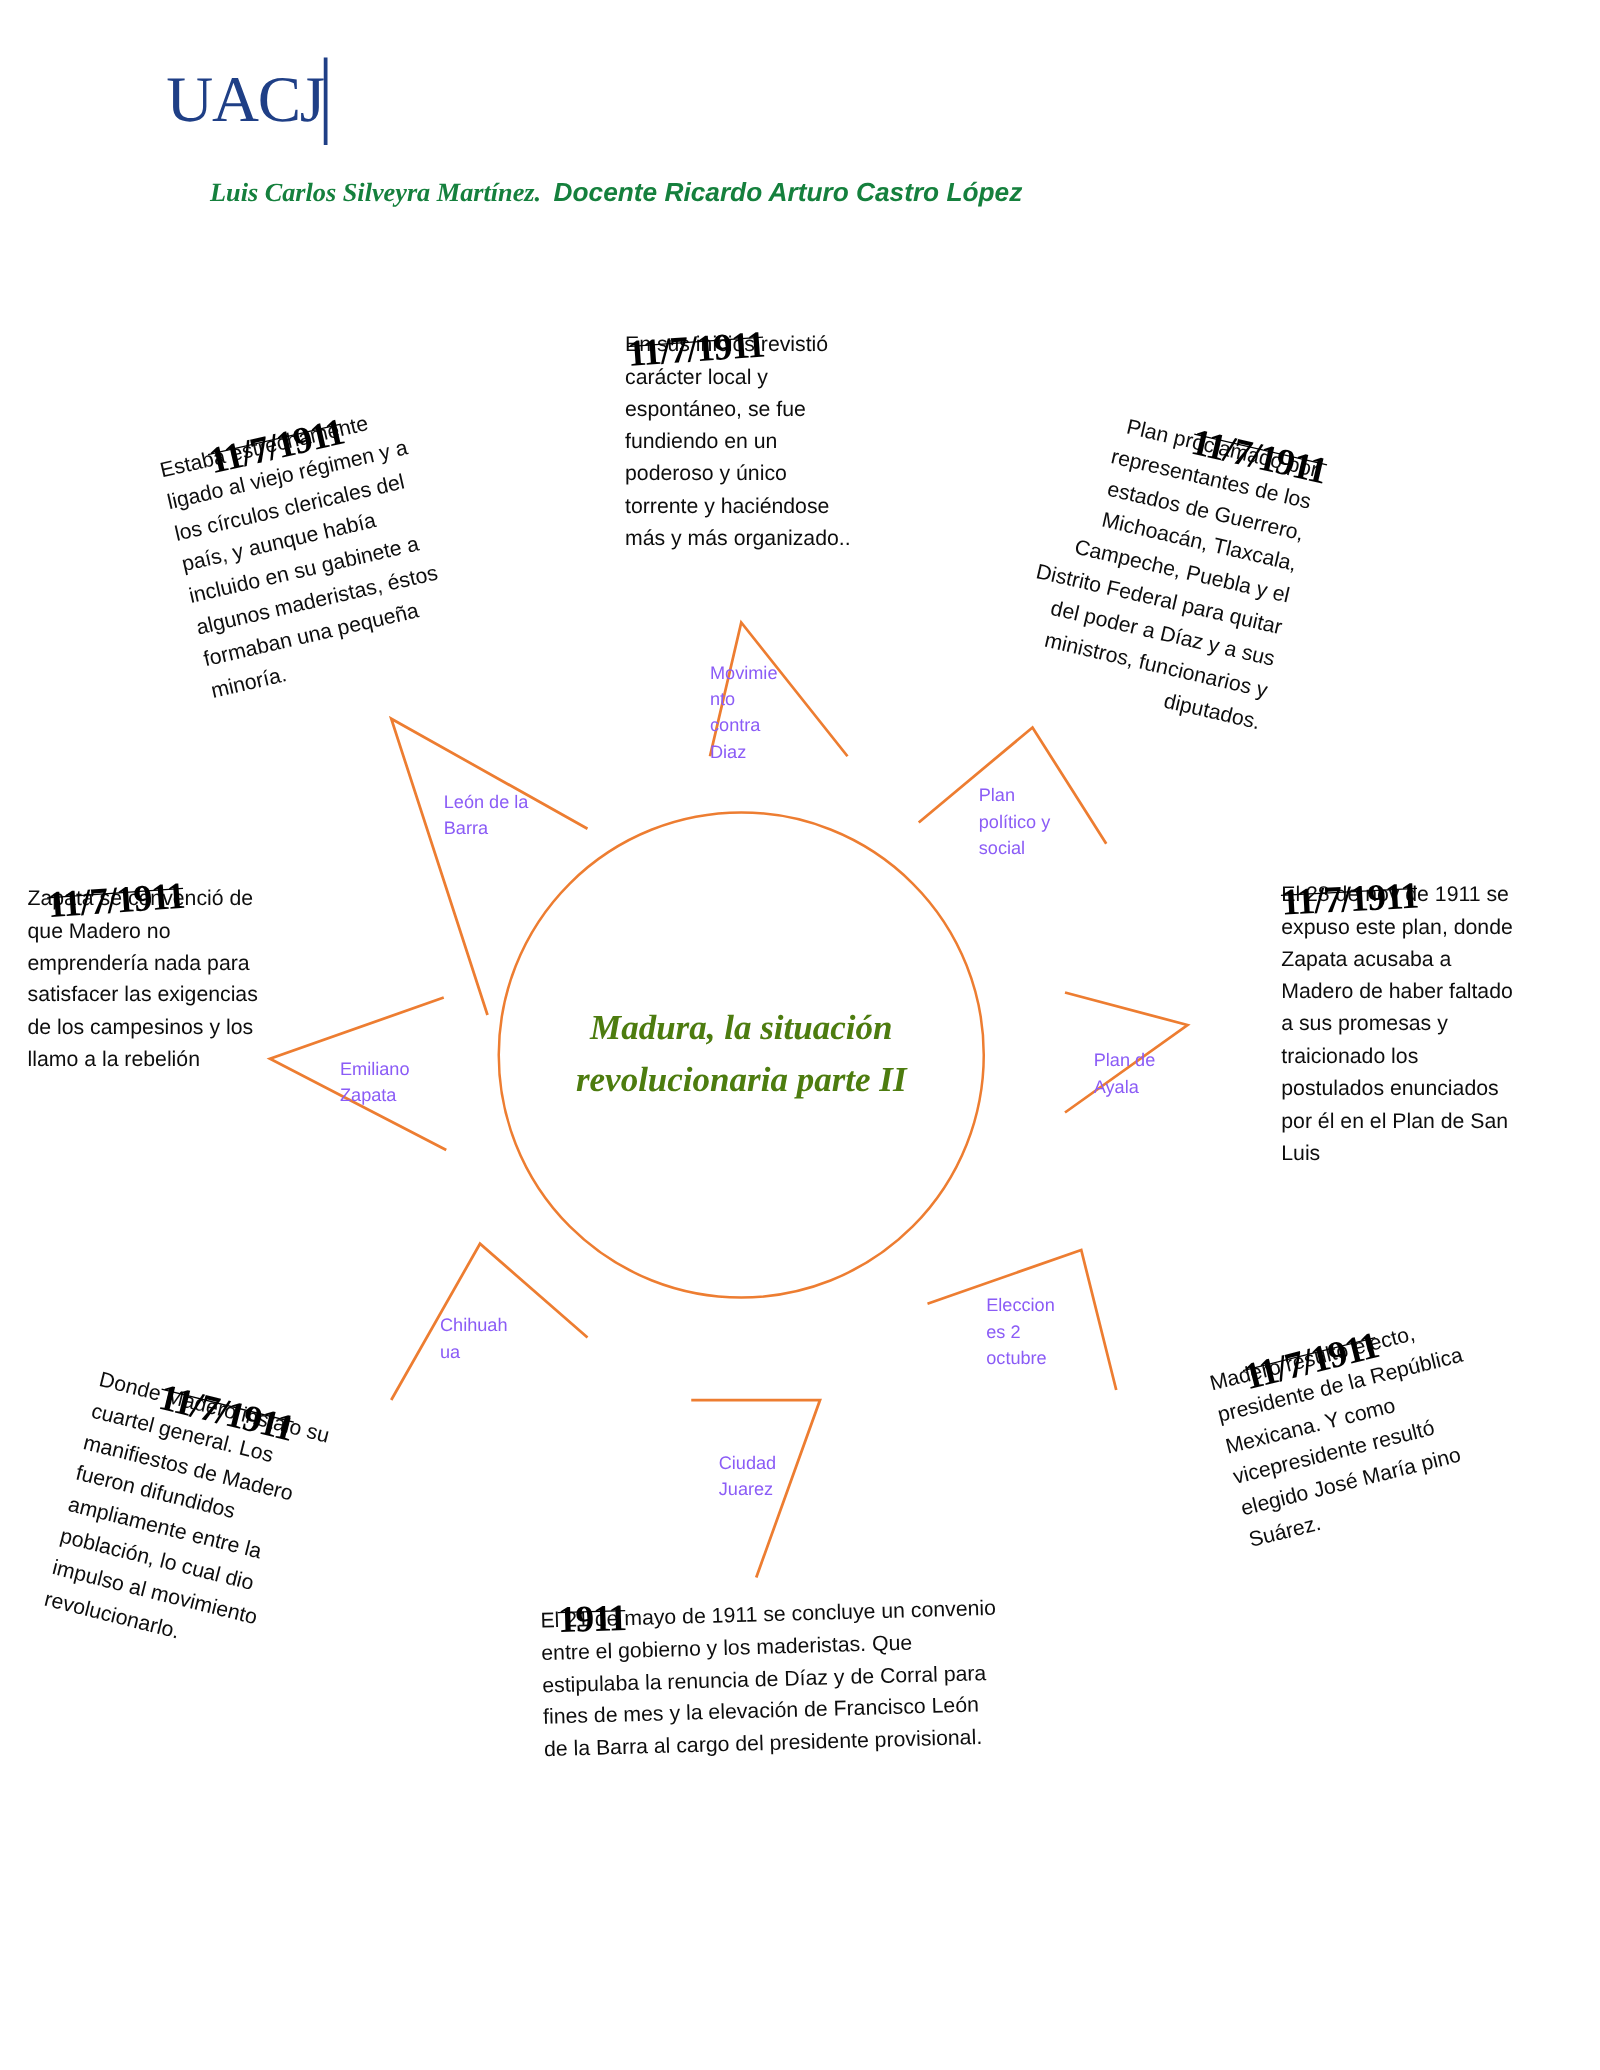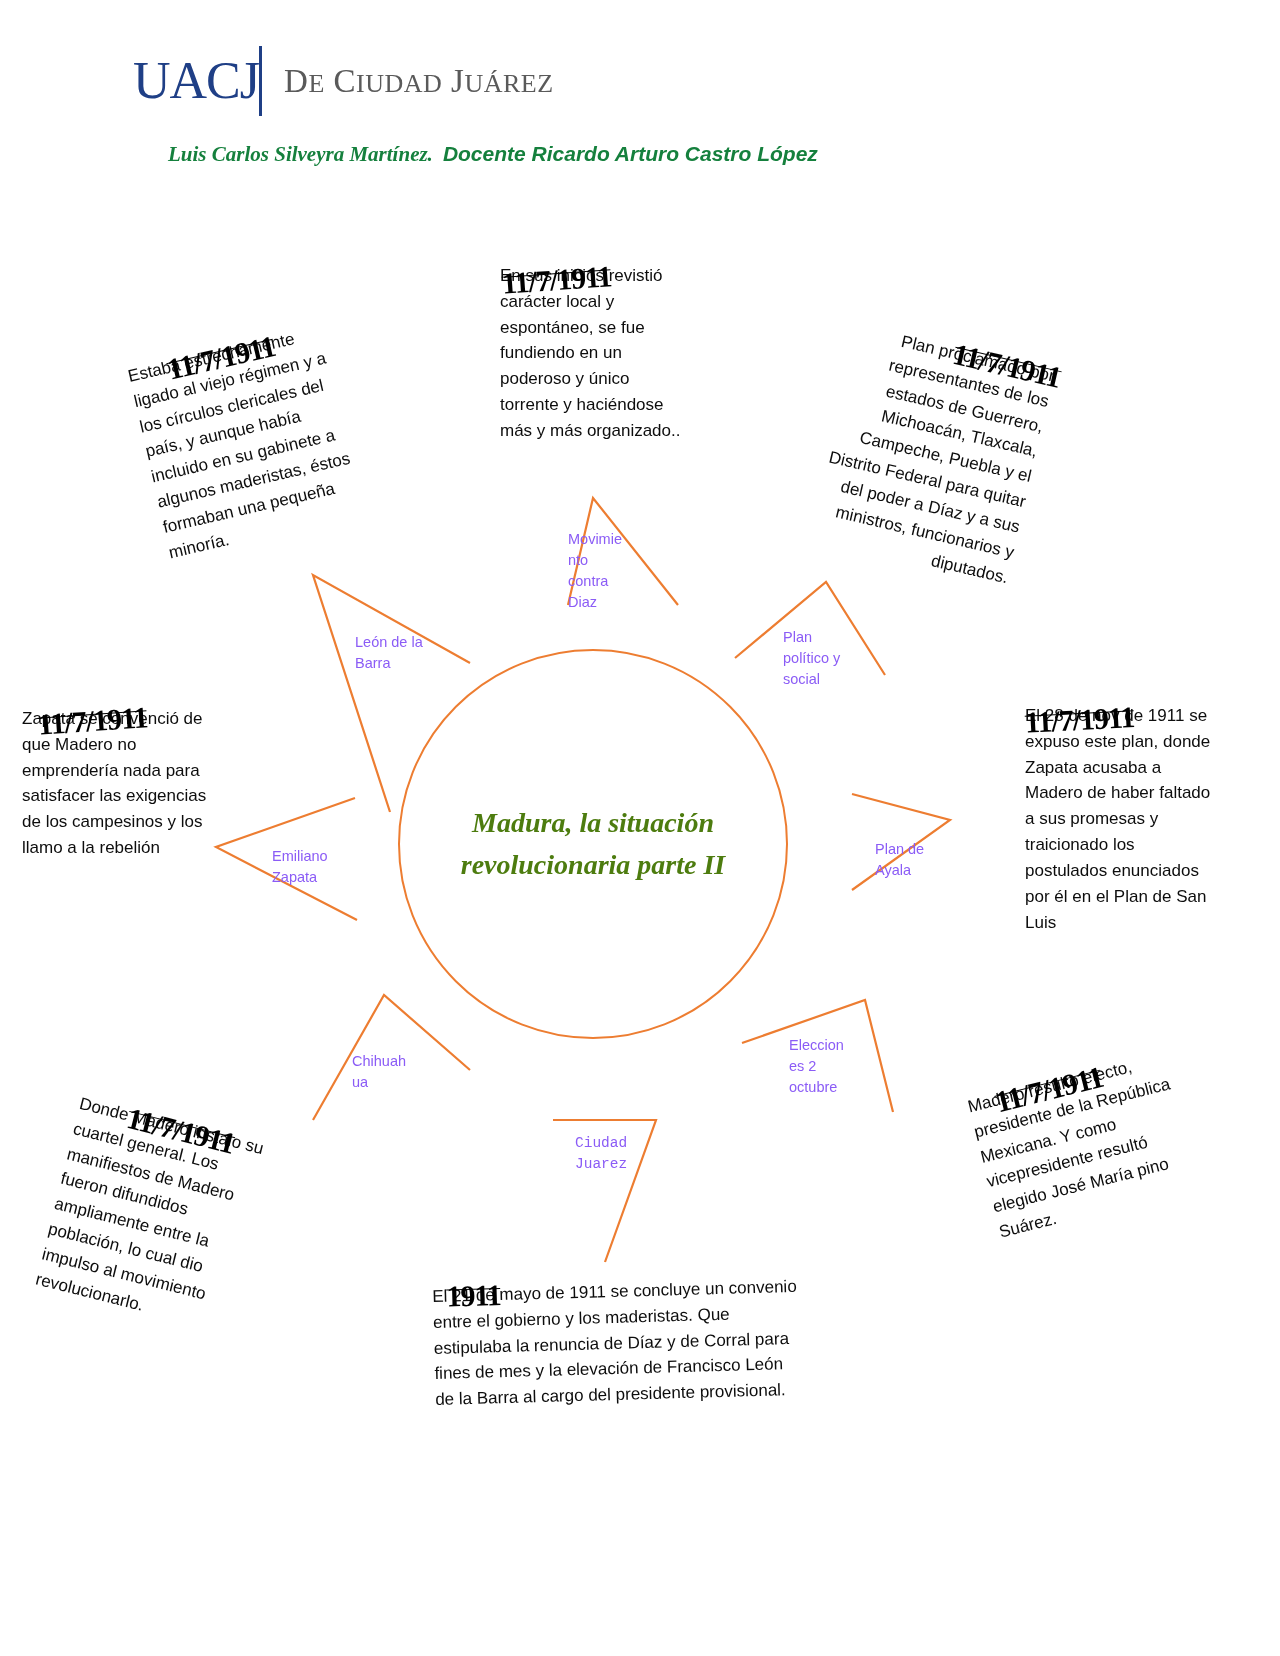--- a/index.html
+++ b/index.html
@@ -93,21 +93,20 @@
   #note-bottom .datestamp{left:14px;top:-10px;}
 </style>
 </head>
 <body>
 
 <div id="header">
   <div id="logo-wrap">
     <div id="logo-mark">UACJ</div>
     <div id="logo-rule"></div>
     <div id="logo-text">
-      <div id="logo-l2">D<span class="smallcaps">E</span> C<span class="smallcaps">IUDAD</span> J<span class="smallcaps">UÁREZ</span></div>
     </div>
   </div>
   <div id="byline">
     <span class="b1">Luis Carlos Silveyra Martínez.</span><span class="b2">Docente Ricardo Arturo Castro López</span>
   </div>
 </div>
 
 <div id="stage">
 
   <svg id="spokes" viewBox="0 0 1280 1466">
@@ -133,21 +132,21 @@
 
   <div id="hub">
     <div id="hub-text">Madura, la situación revolucionaria parte II</div>
   </div>
 
   <div class="node-label" style="left:355px;top:442px;width:78px;">León de la Barra</div>
   <div class="node-label" style="left:783px;top:437px;width:66px;">Plan político y social</div>
   <div class="node-label" style="left:568px;top:339px;width:58px;">Movimie nto contra Diaz</div>
   <div class="node-label" style="left:875px;top:649px;width:62px;">Plan de Ayala</div>
   <div class="node-label" style="left:789px;top:845px;width:62px;">Eleccion es 2 octubre</div>
-  <div class="node-label" style="left:575px;top:943px;width:66px;font-family:Liberation Mono, monospace;">Ciudad Juarez</div>
+  <div class="node-label" style="left:575px;top:971px;width:66px;">Ciudad Juarez</div>
   <div class="node-label" style="left:352px;top:861px;width:62px;">Chihuah ua</div>
   <div class="node-label" style="left:272px;top:656px;width:72px;">Emiliano Zapata</div>
 
   <div class="note" id="note-top">
     <span class="datestamp">11/7/1911<i class="rule"></i></span>
     <span>En sus inicios revistió carácter local y espontáneo, se fue fundiendo en un poderoso y único torrente y haciéndose más y más organizado..</span>
   </div>
 
   <div class="note" id="note-topleft">
     <span class="datestamp">11/7/1911<i class="rule"></i></span>

